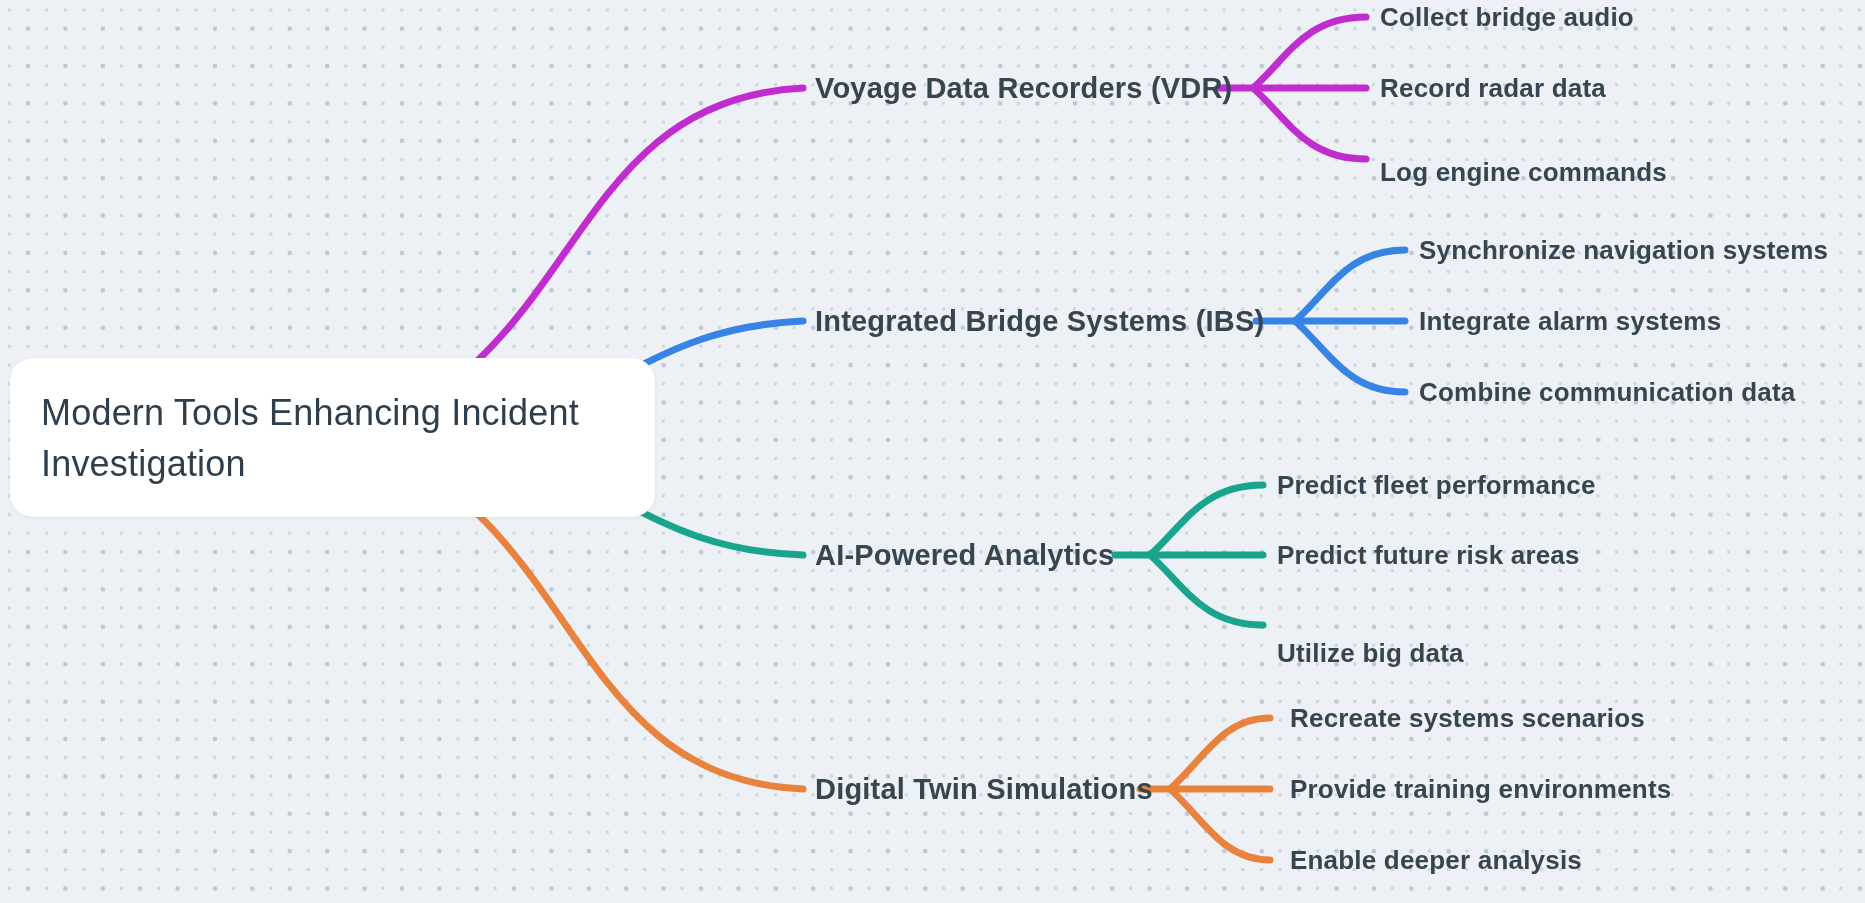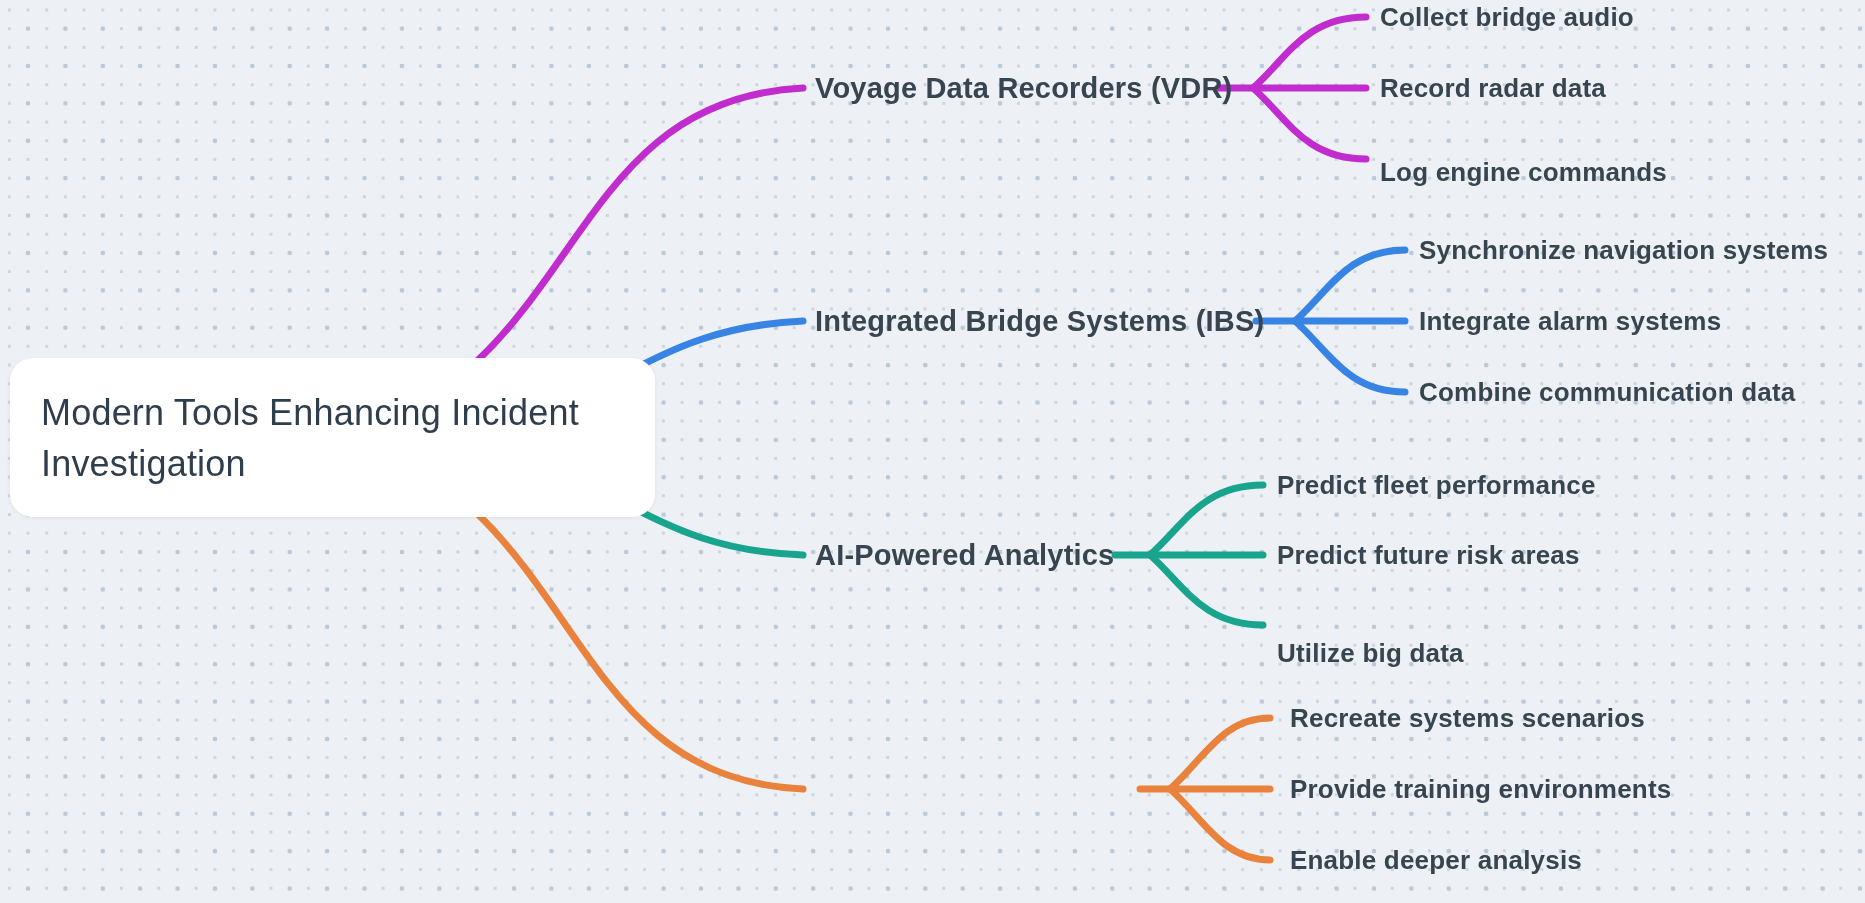--- a/index.html
+++ b/index.html
@@ -66,20 +66,21 @@
     <path d="M1170,789 C1204,819 1222,860 1270,860" stroke="#e8823d"></path>
   </svg>
 
   <div class="root-node">
     <span class="root-text">Modern Tools Enhancing Incident Investigation</span>
   </div>
 
   <div class="label l1" style="left:815px;top:88px;">Voyage Data Recorders (VDR)</div>
   <div class="label l1" style="left:815px;top:321px;">Integrated Bridge Systems (IBS)</div>
   <div class="label l1" style="left:815px;top:555px;">AI-Powered Analytics</div>
+  <div class="label l1" style="left:815px;top:789px;">Digital Twin Simulations</div>
 
   <div class="label l2" style="left:1380px;top:17px;">Collect bridge audio</div>
   <div class="label l2" style="left:1380px;top:88px;">Record radar data</div>
   <div class="label l2" style="left:1380px;top:159px;margin-top:13px;">Log engine commands</div>
 
   <div class="label l2" style="left:1419px;top:250px;">Synchronize navigation systems</div>
   <div class="label l2" style="left:1419px;top:321px;">Integrate alarm systems</div>
   <div class="label l2" style="left:1419px;top:392px;">Combine communication data</div>
 
   <div class="label l2" style="left:1277px;top:485px;">Predict fleet performance</div>

